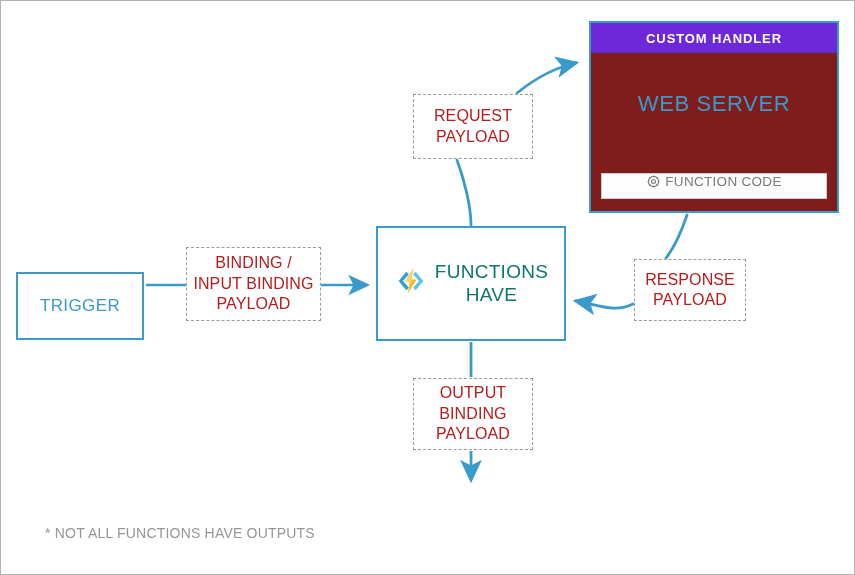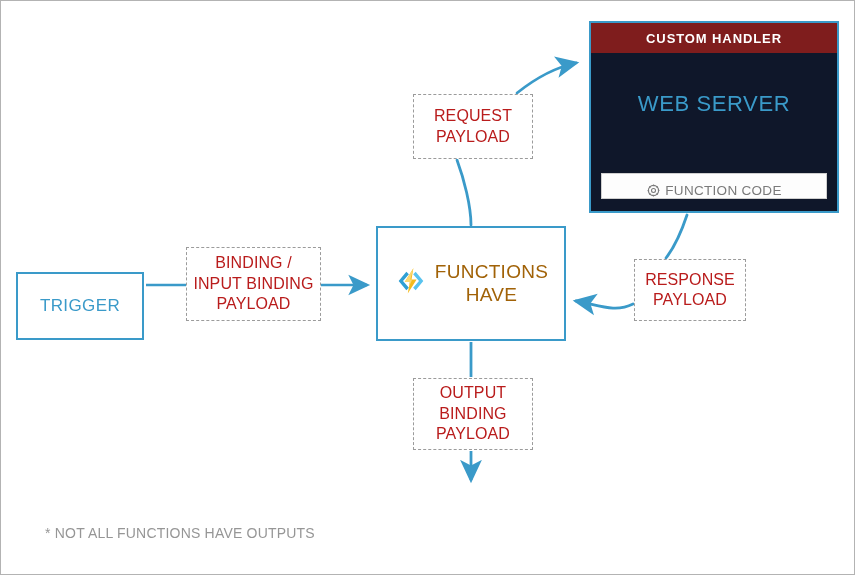--- a/index.html
+++ b/index.html
@@ -58,54 +58,54 @@
     left: 588px;
     top: 20px;
     width: 250px;
     height: 192px;
     border: 2px solid #3a9ac9;
     background: #ffffff;
     box-sizing: border-box;
   }
   #custom-handler-header {
     height: 30px;
-    background: #7f1d1d;
+    background: #6d28d9;
     color: #ffffff;
     font-size: 13px;
     letter-spacing: 0.9px;
     display: flex;
     align-items: center;
     justify-content: center;
     font-weight: 600;
   }
   #custom-handler-body {
     position: relative;
     height: 158px;
-    background: #0f172a;
+    background: #7f1d1d;
   }
   #web-server-label {
     position: absolute;
     left: 0;
     right: 0;
     top: 38px;
     text-align: center;
     color: #3a9ac9;
     font-size: 22px;
     letter-spacing: 0.6px;
   }
   #function-code-btn {
     position: absolute;
     left: 10px;
     right: 10px;
     bottom: 12px;
     height: 24px;
     border: 1px solid #cfcfcf;
     background: #fdfdfd;
     display: flex;
-    align-items: flex-end;
+    align-items: flex-start;
     justify-content: center;
     gap: 4px;
     color: #7a7a7a;
     font-size: 13.5px;
     letter-spacing: 0.3px;
   }
   #function-code-btn .gear {
     display: inline-flex;
     align-items: center;
   }
@@ -116,21 +116,21 @@
     height: 115px;
     gap: 0;
   }
   #functions-host-inner {
     display: flex;
     align-items: center;
     justify-content: center;
     gap: 7px;
   }
   #functions-host-label {
-    color: #a16207;
+    color: #0f766e;
     font-size: 19px;
     line-height: 1.16;
     letter-spacing: 0.3px;
   }
   #trigger-box {
     left: 15px;
     top: 250px;
     width: 128px;
     height: 68px;
     margin-top: 21px;

